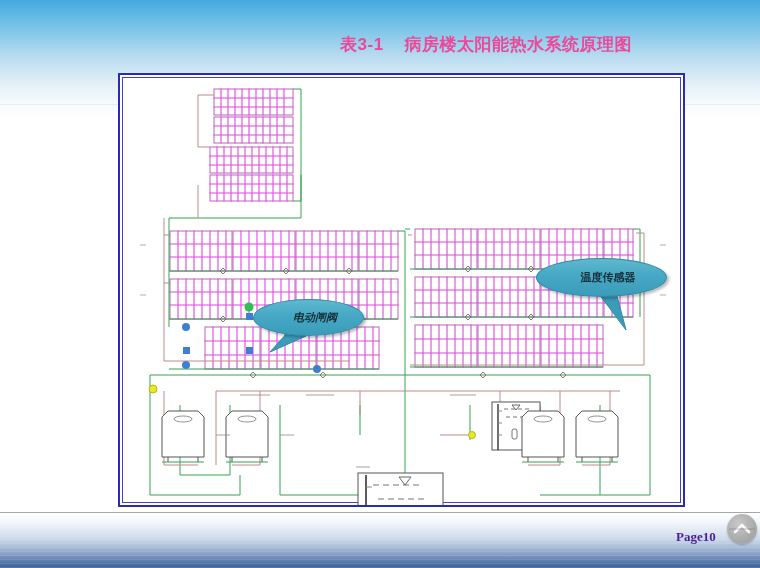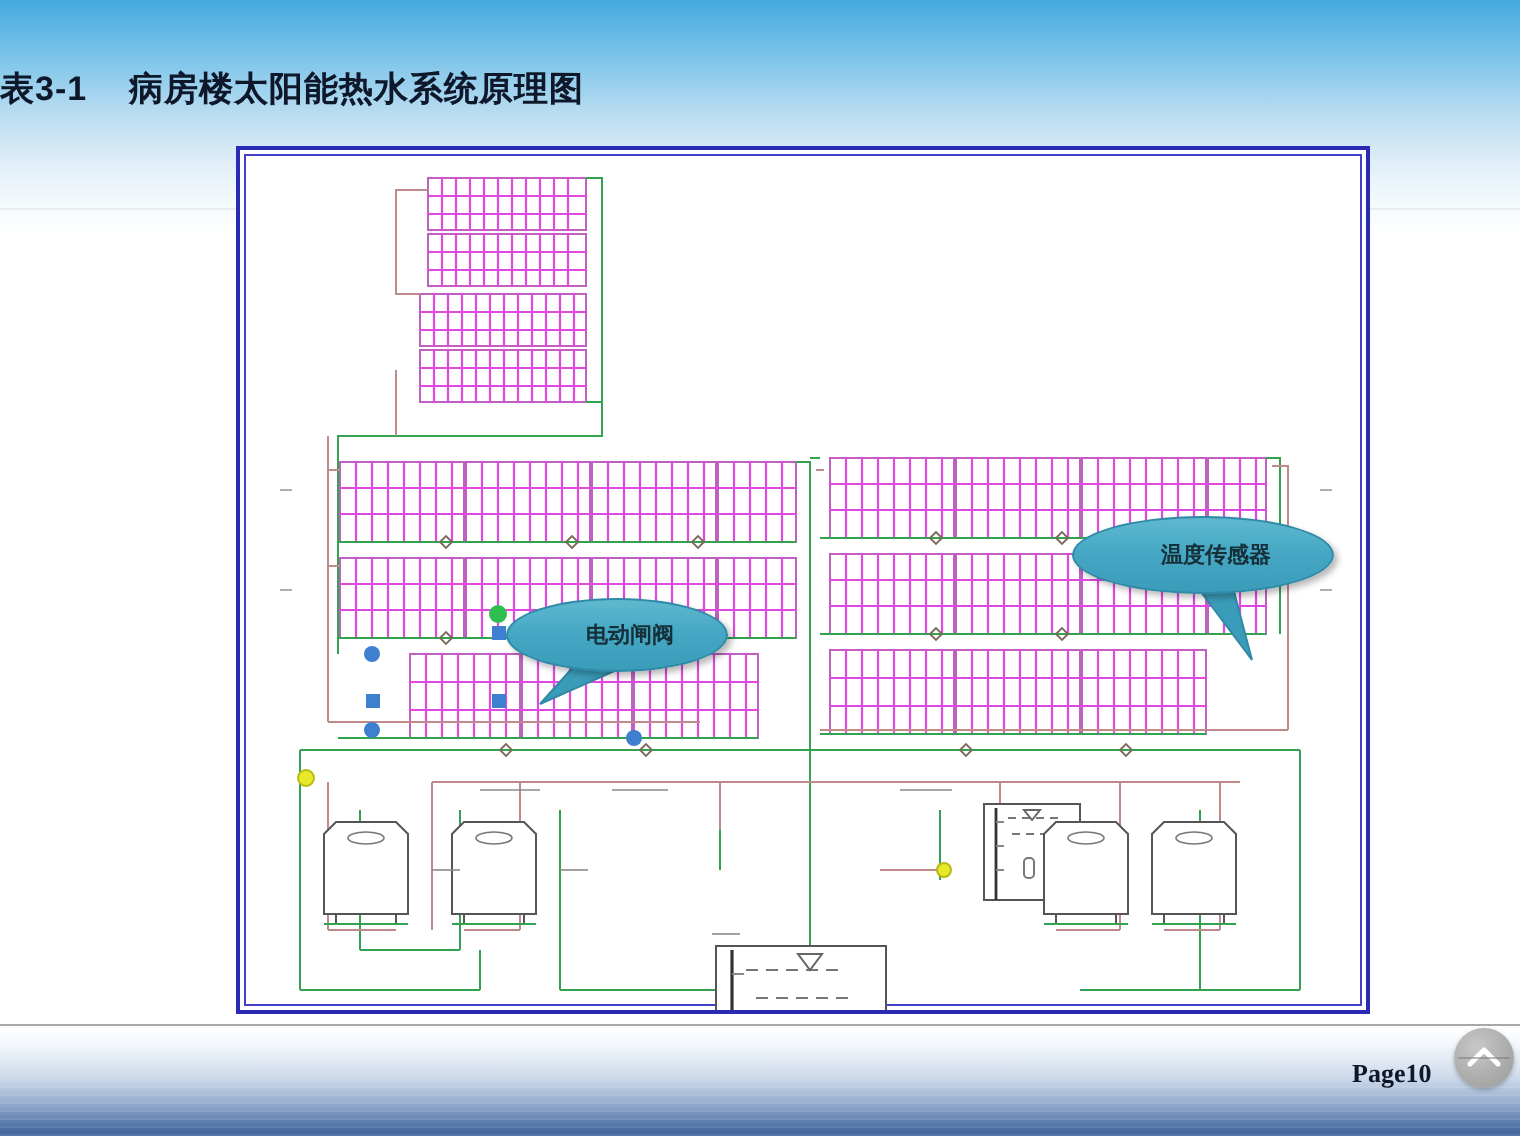--- a/index.html
+++ b/index.html
@@ -22,22 +22,22 @@
     background:linear-gradient(to bottom,#ffffff 0%,#f2f6fb 18%,#ccd9ea 48%,#8aa3c6 74%,#4d70a4 92%,#3f639a 100%);
   }
   .bg-bottom:after{
     content:"";position:absolute;left:0;top:30px;width:760px;height:25px;
     background:repeating-linear-gradient(to bottom,rgba(255,255,255,.10) 0px,rgba(255,255,255,.10) 1px,rgba(0,0,0,0) 1px,rgba(0,0,0,0) 4px);
   }
   .bg-faintline{position:absolute;left:0;top:104px;width:760px;height:1px;background:#e9eef2;}
 
   
   .title{
-    position:absolute;left:0;top:33px;width:632px;text-align:left;
-    font-size:17px;font-weight:bold;color:#0f172a;letter-spacing:.5px;
+    position:absolute;left:0;top:33px;width:632px;text-align:right;
+    font-size:17px;font-weight:bold;color:#ec4899;letter-spacing:.5px;
     white-space:pre;
   }
 
   
   .frame{
     position:absolute;left:118px;top:73px;width:567px;height:434px;
     border:2px solid #2a2ab4;background:#ffffff;box-sizing:border-box;
   }
   .frame-inner{
     position:absolute;left:2px;top:2px;right:2px;bottom:2px;
@@ -58,21 +58,21 @@
   }
   .callout .txt{
     color:#16303a;font-size:11px;font-weight:bold;white-space:nowrap;
     font-family:"DejaVu Sans","Liberation Sans",sans-serif;
   }
   .callout svg{position:absolute;left:0;top:0;overflow:visible;}
 
   
   .pagenum{
     position:absolute;left:676px;top:529px;
-    font-size:13px;font-weight:bold;color:#0f172a;
+    font-size:13px;font-weight:bold;color:#4c1d95;
     font-family:"Liberation Serif","DejaVu Serif",serif;
   }
   .topbtn{
     position:absolute;left:727px;top:514px;width:30px;height:30px;border-radius:50%;
     background:radial-gradient(circle at 38% 32%,#c8c8c8 0%,#adadad 55%,#9a9a9a 100%);
     box-shadow:0 1px 2px rgba(0,0,0,.25);
   }
   .topbtn svg{position:absolute;left:0;top:0;}
 </style>
 </head>
@@ -648,21 +648,21 @@
         <line x1="160" y1="360" x2="174" y2="360"></line>
         <line x1="236" y1="392" x2="250" y2="392"></line>
       </g>
     </svg>
   </div>
 
   <div class="callout" style="left:248px;top:296px;width:110px;height:60px;">
     <svg width="110" height="60">
       <path d="M40,36 L22,56 L58,40 Z" fill="#3b9cba" stroke="#2f8aa6" stroke-width="1"></path>
     </svg>
-    <div class="oval" style="width:96px;height:35px;left:5px;top:3px;">
+    <div class="oval" style="width:96px;height:35px;left:5px;top:3px;font-style:italic;">
       <span class="txt">电动闸阀</span>
     </div>
   </div>
 
 
   <div class="callout" style="left:530px;top:256px;width:130px;height:82px;">
     <svg width="130" height="82">
       <path d="M66,34 L96,74 L86,36 Z" fill="#3b9cba" stroke="#2f8aa6" stroke-width="1"></path>
     </svg>
     <div class="oval" style="width:116px;height:37px;left:6px;top:2px;">

